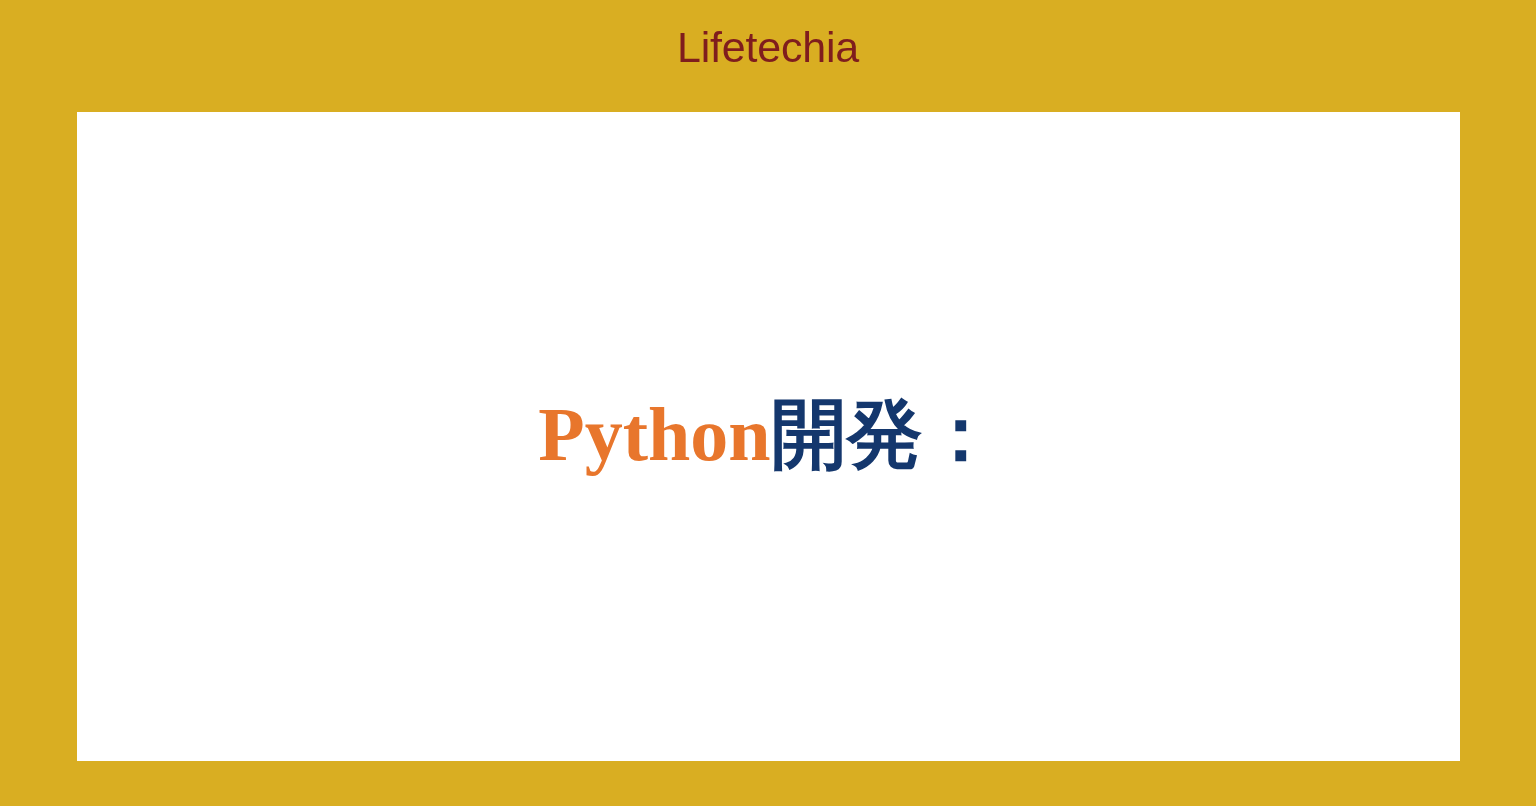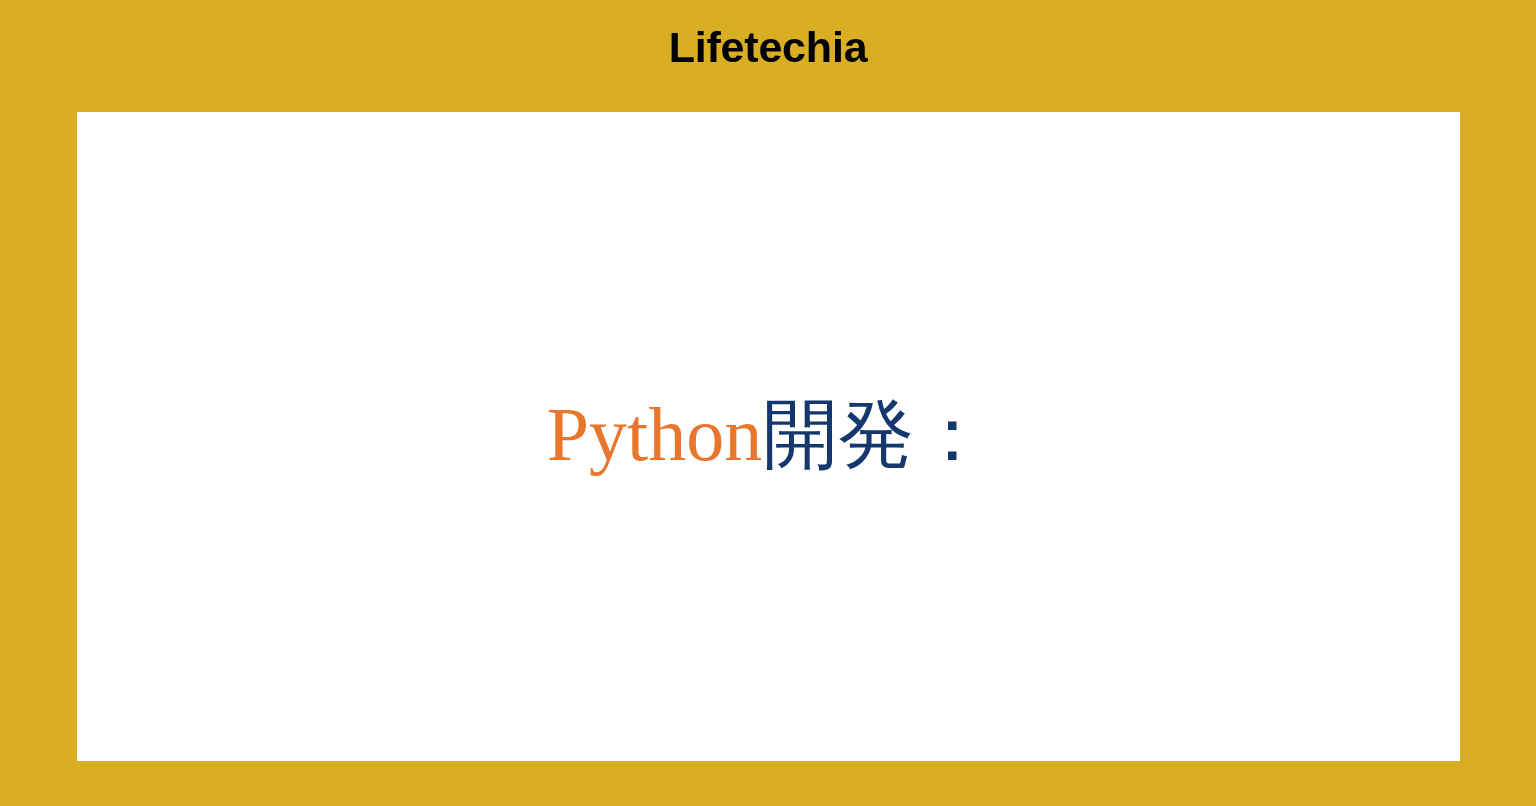--- a/index.html
+++ b/index.html
@@ -30,24 +30,24 @@
     height: 112px;
     display: flex;
     align-items: center;
     justify-content: center;
     box-sizing: border-box;
     padding-bottom: 18px;
     flex: 0 0 auto;
   }
 
   #brand-title {
-    color: #000000;
+    color: #7f1d1d;
     font-family: "Liberation Sans", sans-serif;
     font-size: 43px;
-    font-weight: bold;
+    font-weight: normal;
     letter-spacing: -0.2px;
     line-height: 1;
     white-space: nowrap;
   }
 
   
   #content-card {
     position: absolute;
     left: 77px;
     top: 112px;
@@ -56,21 +56,21 @@
     background: #ffffff;
     display: flex;
     align-items: center;
     justify-content: center;
     box-sizing: border-box;
   }
 
   #headline {
     text-align: center;
     font-family: "Liberation Serif", "DejaVu Serif", serif;
-    font-weight: normal;
+    font-weight: bold;
     font-size: 76px;
     line-height: 1.22;
     white-space: nowrap;
     margin: 0;
     padding: 0;
     transform: translateY(-2px);
   }
 
   .headline-line {
     display: block;

